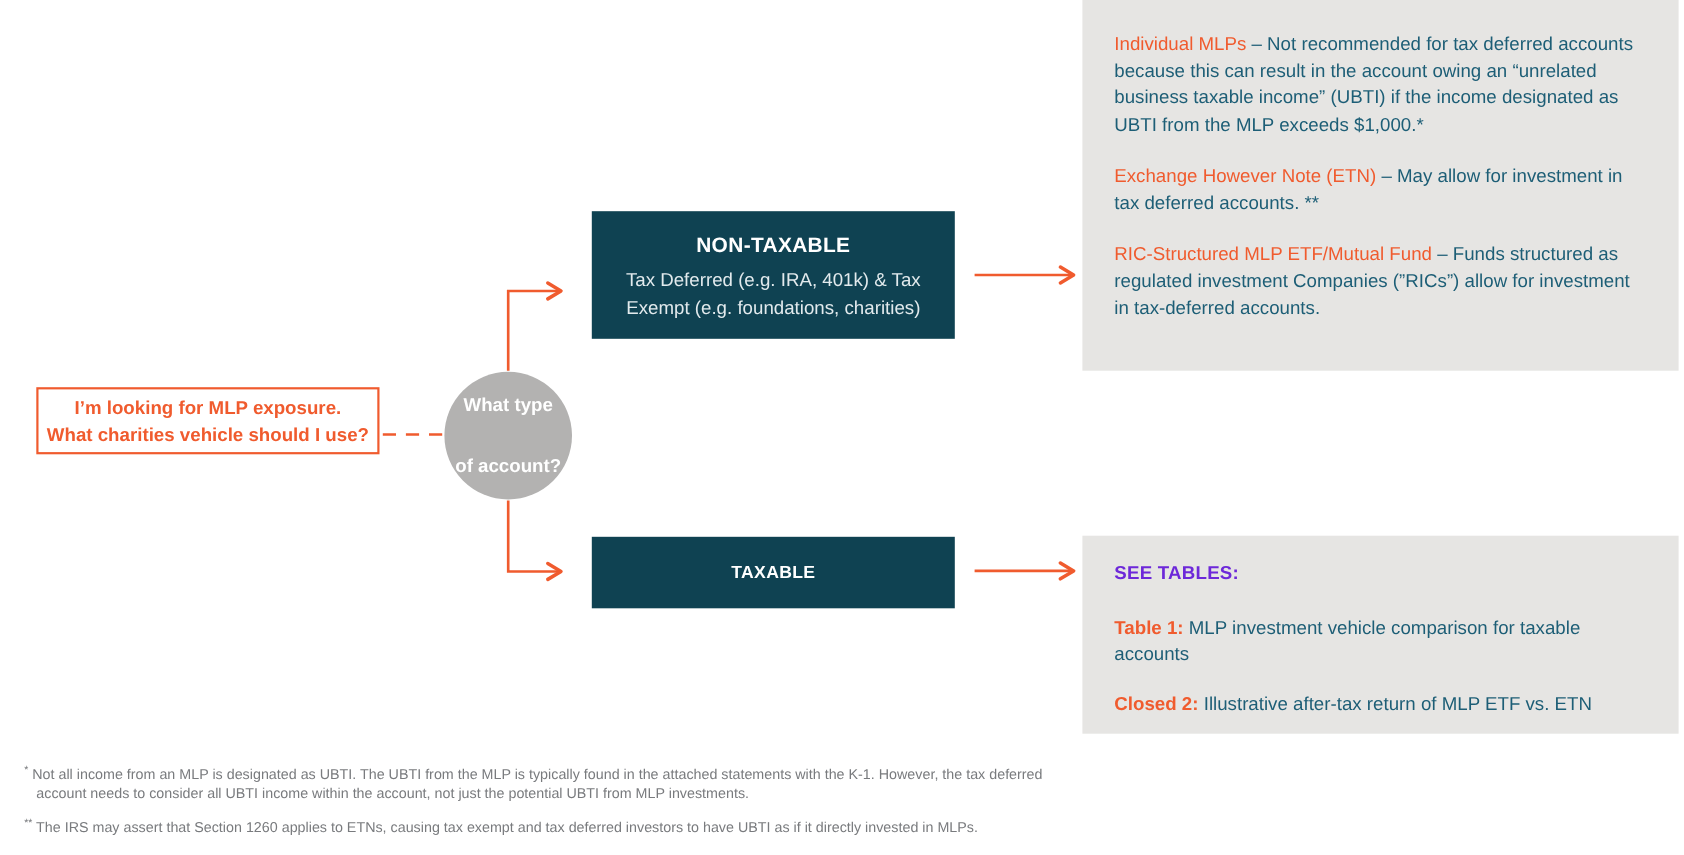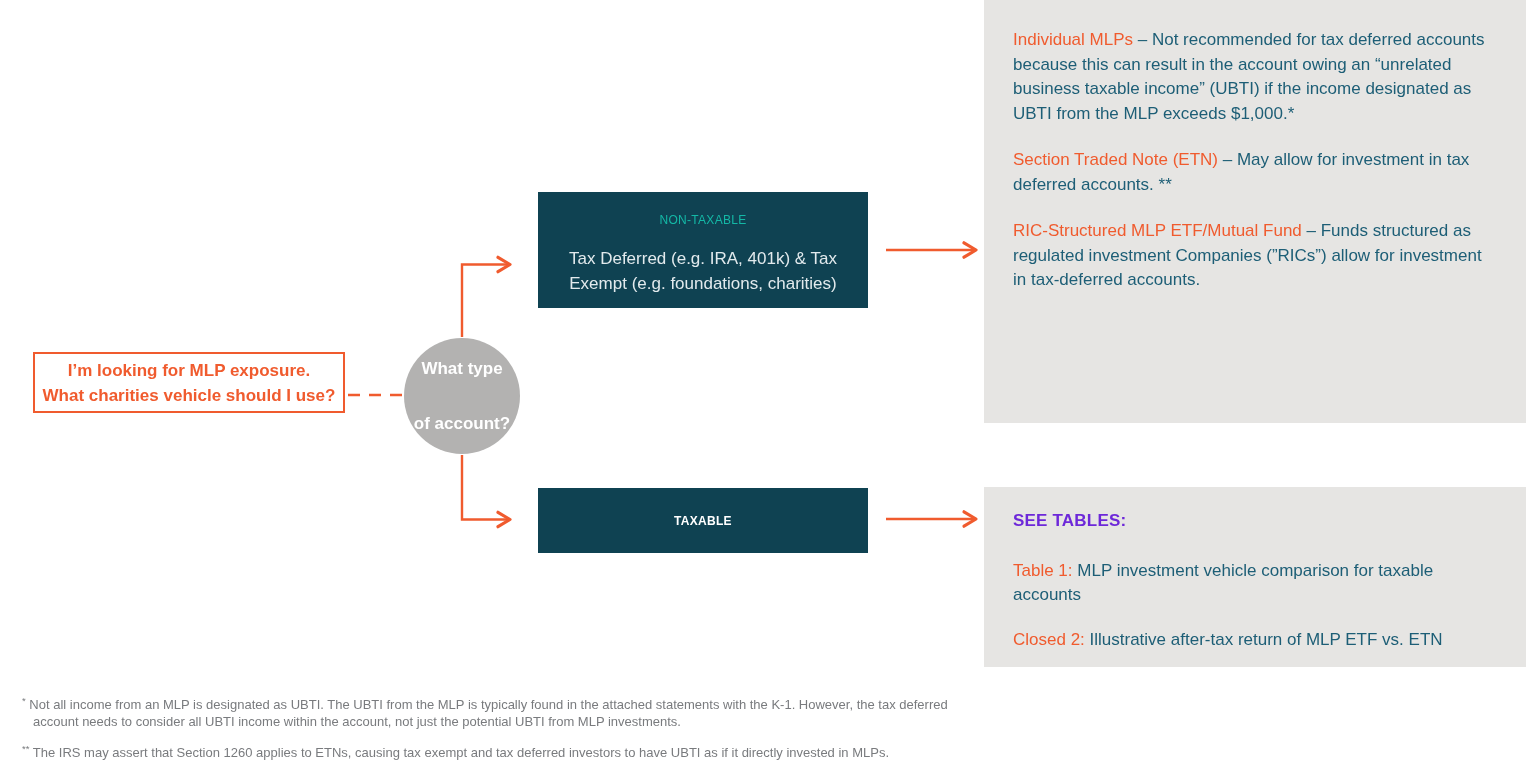--- a/index.html
+++ b/index.html
@@ -9,21 +9,21 @@
     position: relative;
     width: 1531px;
     height: 777px;
     background: #ffffff;
     overflow: hidden;
   }
   .abs { position: absolute; }
 
   
   .panel-top {
-    left: 984px; top: 0; width: 542px; height: 423px;
+    left: 984px; top: 0; width: 542px; height: 337px;
     background: #e6e5e3;
     padding: 28px 33px 0 29px;
   }
   .panel-bottom {
     left: 984px; top: 487px; width: 542px; height: 180px;
     background: #e6e5e3;
     padding: 24px 24px 0 29px;
   }
   .panel-para {
     font-size: 17px;
@@ -38,21 +38,21 @@
     color: #6d28d9;
     letter-spacing: 0.2px;
     margin-bottom: 28px;
   }
   .table-row {
     font-size: 17px;
     line-height: 24px;
     color: #1d5e76;
     margin-bottom: 21px;
   }
-  .table-row .lead { font-weight: normal; }
+  .table-row .lead { font-weight: bold; }
 
   
   .q-box {
     left: 33px; top: 352px; width: 312px; height: 61px;
     border: 2px solid #f05b2e;
     background: #ffffff;
     display: flex; flex-direction: column;
     align-items: center; justify-content: center;
     text-align: center;
     color: #f05b2e;
@@ -72,34 +72,34 @@
   }
 
   
   .nt-box {
     left: 538px; top: 192px; width: 330px; height: 116px;
     background: #0f4252;
     text-align: center;
     padding: 21px 18px 0 18px;
   }
   .nt-title {
-    color: #14b8a6;
-    font-size: 12px; font-weight: normal; letter-spacing: 0.3px;
+    color: #ffffff;
+    font-size: 19px; font-weight: bold; letter-spacing: 0.3px;
   }
   .nt-subtitle {
-    margin-top: 19px;
+    margin-top: 7px;
     color: #e2eaed;
     font-size: 17px; line-height: 25px;
   }
   .tx-box {
     left: 538px; top: 488px; width: 330px; height: 65px;
     background: #0f4252;
     display: flex; align-items: center; justify-content: center;
     color: #ffffff;
-    font-size: 12px; font-weight: bold; letter-spacing: 0.3px;
+    font-size: 16px; font-weight: bold; letter-spacing: 0.3px;
   }
 
   
   .footnote {
     left: 22px;
     width: 928px;
     font-size: 13px;
     line-height: 16.5px;
     color: #797b7e;
     padding-left: 11px;
@@ -118,21 +118,21 @@
   .c-line { fill: none; stroke: #f05b2e; stroke-width: 2.4; }
   .c-dash { stroke-dasharray: 12 9; }
 </style>
 </head>
 <body>
 
 <div class="canvas">
 
   <div class="abs panel-top">
     <p class="panel-para"><span class="lead">Individual MLPs</span><span> – Not recommended for tax deferred accounts because this can result in the account owing an “unrelated business taxable income” (UBTI) if the income designated as UBTI from the MLP exceeds $1,000.*</span></p>
-    <p class="panel-para"><span class="lead">Section Traded Note (ETN)</span><span> – May allow for investment in tax deferred accounts. **</span></p>
+    <p class="panel-para"><span class="lead">Exchange However Note (ETN)</span><span> – May allow for investment in tax deferred accounts. **</span></p>
     <p class="panel-para"><span class="lead">RIC-Structured MLP ETF/Mutual Fund</span><span> – Funds structured as regulated investment Companies (”RICs”) allow for investment in tax-deferred accounts.</span></p>
   </div>
 
   <div class="abs panel-bottom">
     <div class="see-tables-heading">SEE TABLES:</div>
     <p class="table-row"><span class="lead">Table 1:</span><span> MLP investment vehicle comparison for taxable accounts</span></p>
     <p class="table-row"><span class="lead">Closed 2:</span><span> Illustrative after-tax return of MLP ETF vs. ETN</span></p>
   </div>
 
   <div class="abs q-box">

